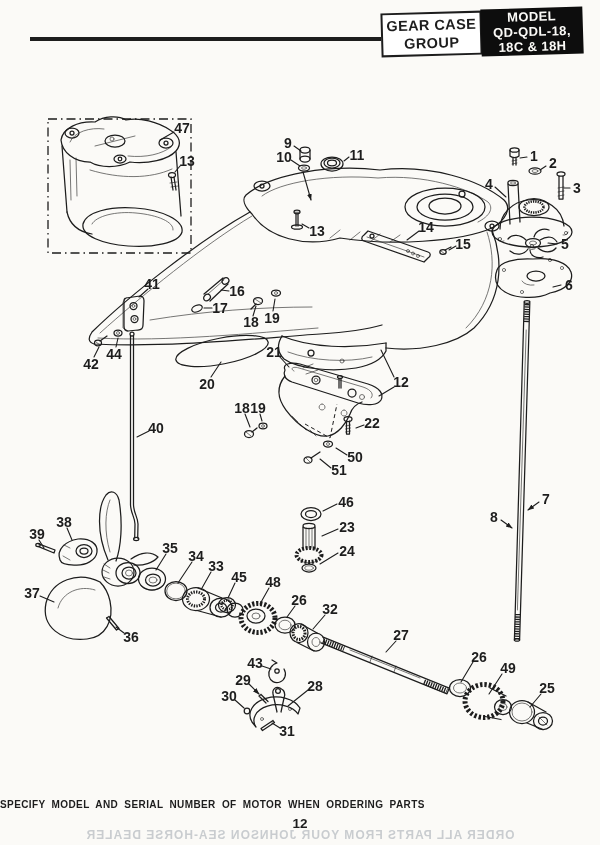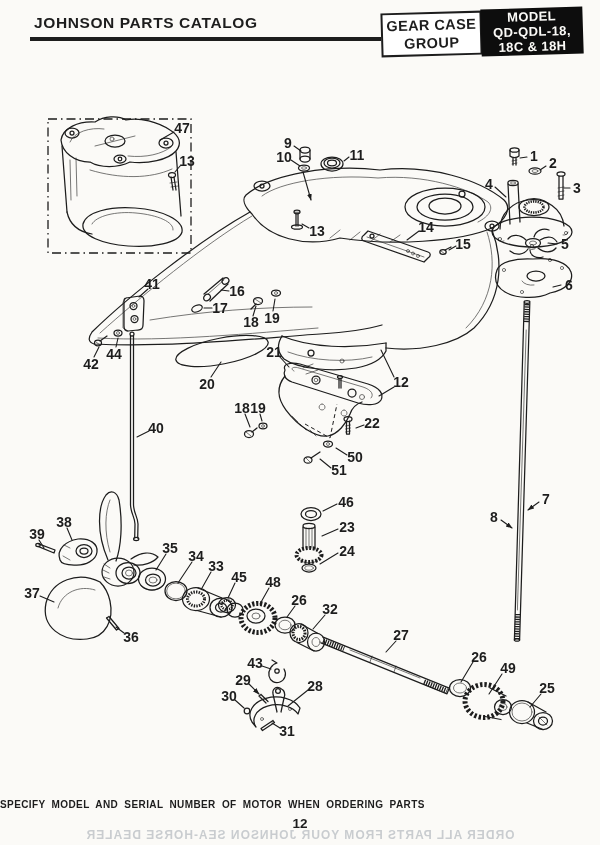--- a/index.html
+++ b/index.html
@@ -28,21 +28,20 @@
   .dashdot{stroke:var(--ink);stroke-width:1.3;fill:none;stroke-dasharray:9 4 1.5 4;}
   .callout{font-family:"Liberation Sans",sans-serif;font-size:14px;font-weight:bold;fill:var(--ink);
            text-anchor:middle;dominant-baseline:central;}
   .leader{stroke:var(--ink);stroke-width:1.1;fill:none;stroke-linecap:round;}
 </style>
 </head>
 <body>
 
 <div class="page">
 
-  <div class="hdr-title">JOHNSON PARTS CATALOG</div>
   <div class="hdr-rule"></div>
   <div class="grp-box">
     <div>GEAR CASE</div>
     <div>GROUP</div>
   </div>
   <div class="mdl-box">
     <div>MODEL</div>
     <div>QD-QDL-18,</div>
     <div>18C &amp; 18H</div>
   </div>

